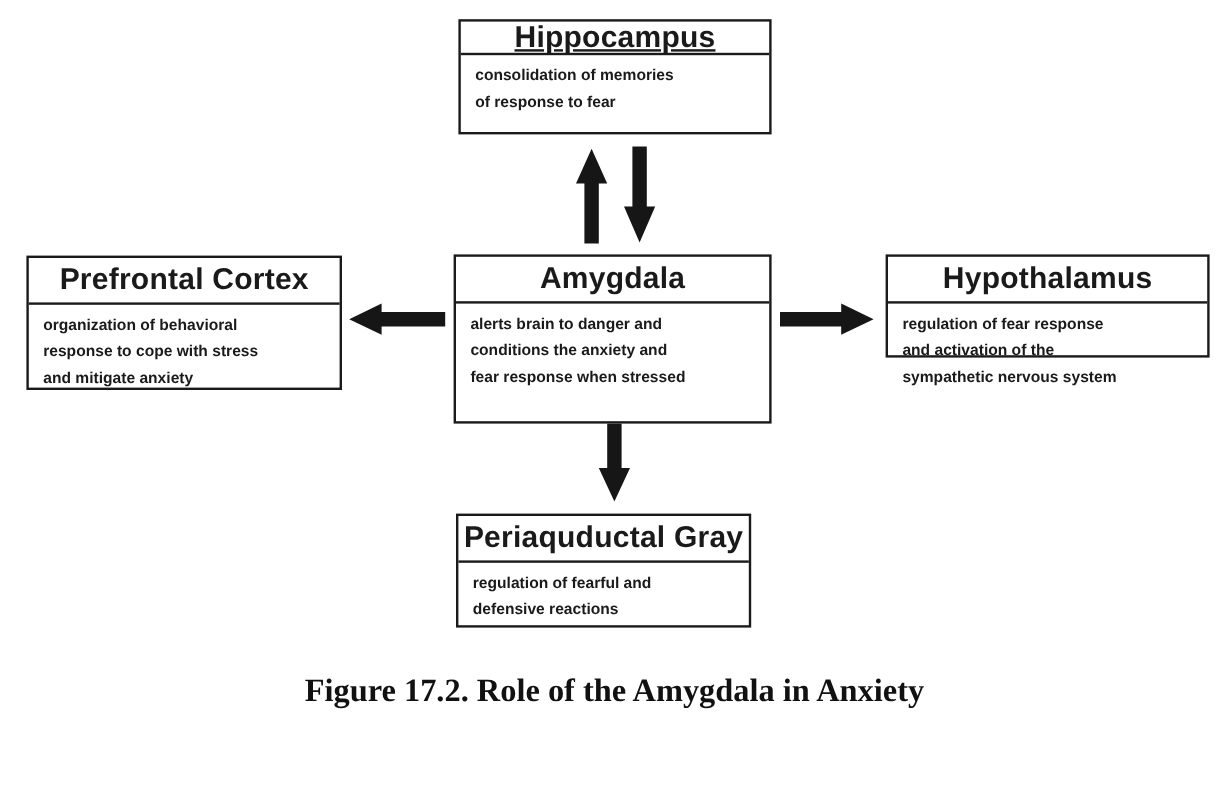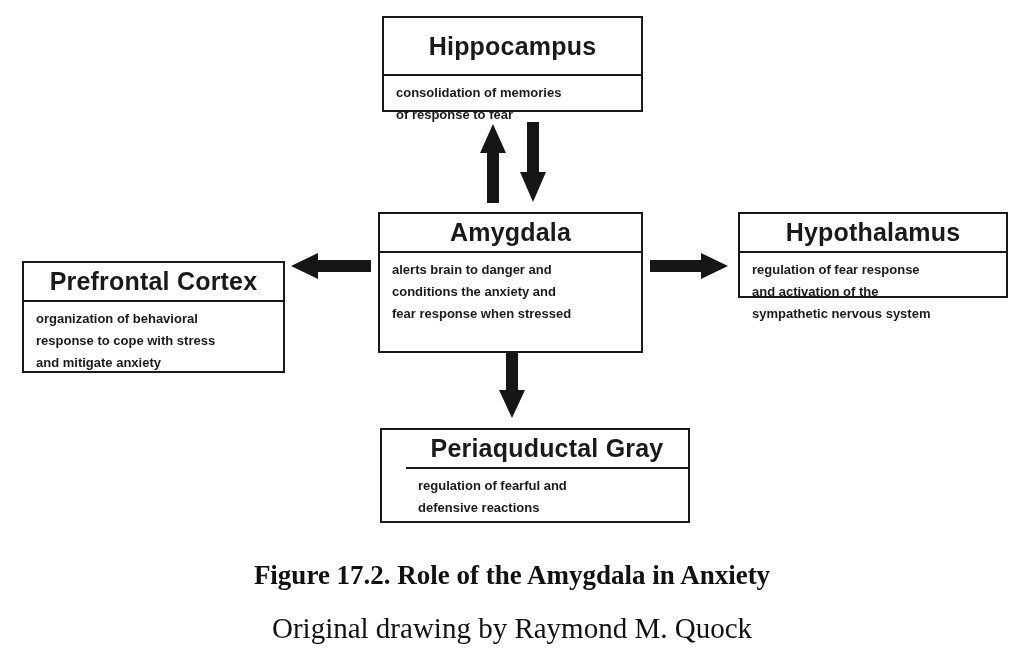--- a/index.html
+++ b/index.html
@@ -30,25 +30,25 @@
     letter-spacing: 0.2px;
   }
   .node-body {
     padding: 6px 6px 0 12px;
     font-weight: bold;
     font-size: 13px;
     line-height: 22px;
     white-space: pre-line;
   }
   .n-hippocampus  { left: 382px; top: 16px;  width: 261px; height: 96px; }
-  .n-hippocampus .node-title { height: 58px; }
-  .n-prefrontal   { left: 22px;  top: 213px; width: 263px; height: 112px; margin-top: 48px; }
+  .n-hippocampus .node-title { height: 28px; text-decoration: underline; }
+  .n-prefrontal   { left: 22px;  top: 213px; width: 263px; height: 112px; }
   .n-amygdala     { left: 378px; top: 212px; width: 265px; height: 141px; }
   .n-hypothalamus { left: 738px; top: 212px; width: 270px; height: 86px; }
-  .n-pag          { left: 380px; top: 428px; width: 310px; height: 95px; padding-left: 24px; }
+  .n-pag          { left: 380px; top: 428px; width: 246px; height: 95px; }
   .arrows {
     position: absolute;
     left: 0; top: 0;
     width: 1024px; height: 672px;
     pointer-events: none;
   }
   .arrows path { fill: #161616; stroke: none; }
   .caption-title {
     position: absolute;
     top: 560px; left: 0;
@@ -110,15 +110,14 @@
 sympathetic nervous system</div>
   </div>
 
   <div class="node n-pag">
     <div class="node-title">Periaquductal Gray</div>
     <div class="node-body">regulation of fearful and
 defensive reactions</div>
   </div>
 
   <div class="caption-title">Figure 17.2. Role of the Amygdala in Anxiety</div>
-  <div class="caption-credit">Original drawing by Raymond M. Quock</div>
 
 </div>
 
 </body></html>

